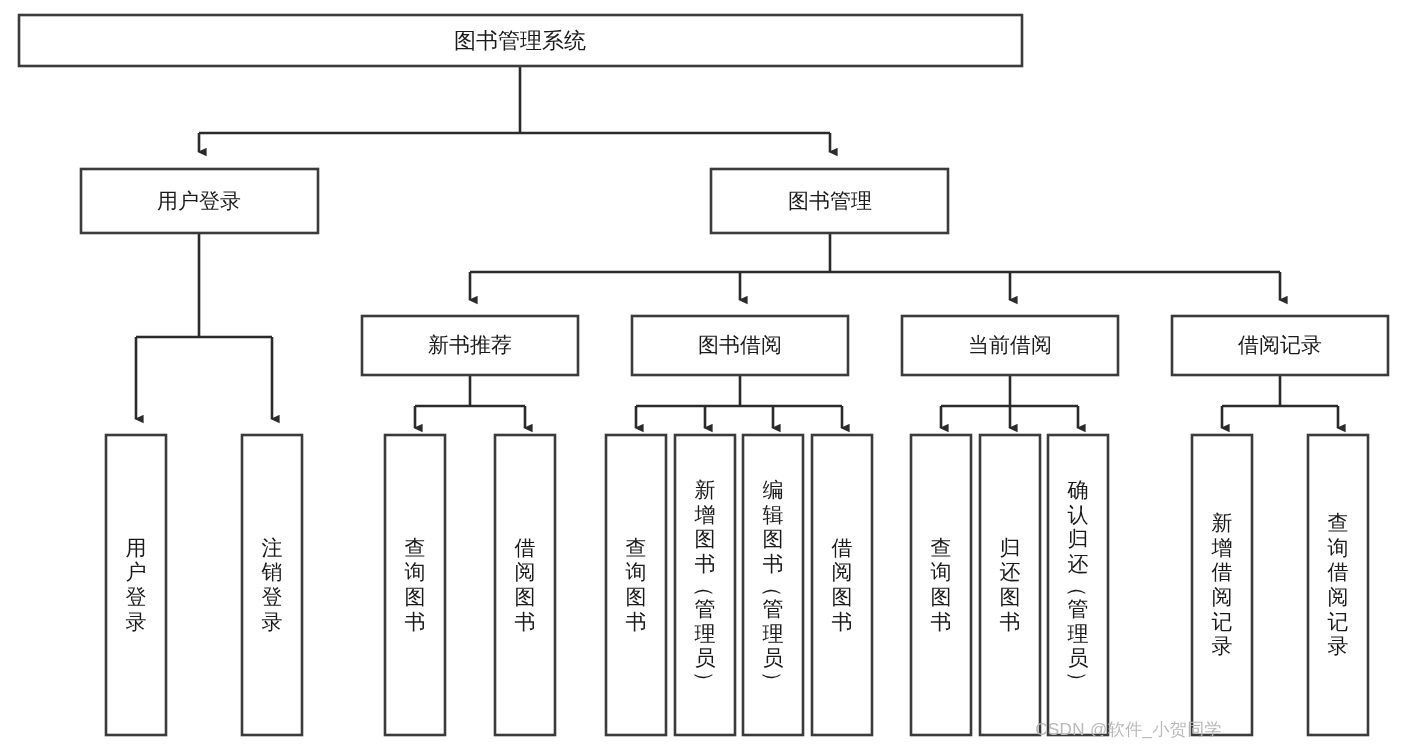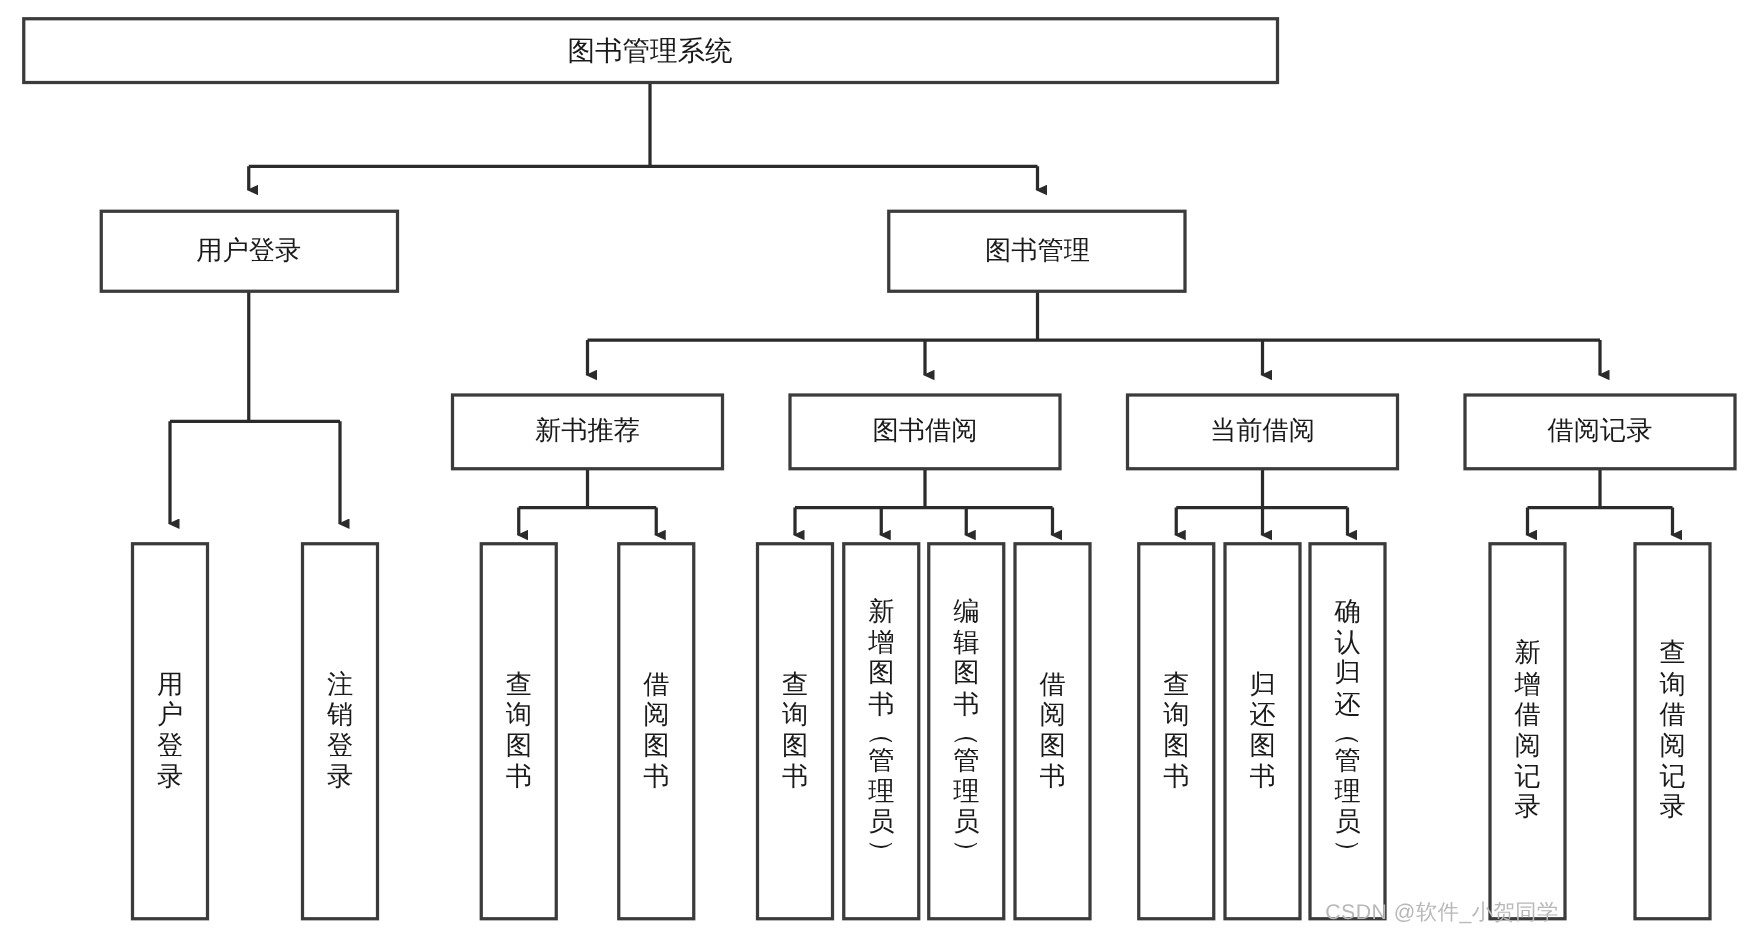--- a/index.html
+++ b/index.html
@@ -11,21 +11,20 @@
     width: 1405px;
     height: 747px;
     font-family: "Liberation Sans", "DejaVu Sans", sans-serif;
     overflow: hidden;
     position: relative;
   }
   #diagram-root {
     position: relative;
     width: 1222px;
     height: 747px;
-    padding-left: 41px;
   }
   svg.diagram-canvas {
     position: absolute;
     top: 0;
     left: 0;
     width: 1405px;
     height: 747px;
   }
   .node-box {
     fill: #ffffff;
@@ -76,21 +75,21 @@
   }
   .vlabel .rot {
     display: block;
     transform: rotate(90deg);
     transform-origin: center center;
     height: 21px;
     line-height: 21px;
   }
   .watermark {
     position: absolute;
-    right: 16px;
+    right: 0;
     bottom: 6px;
     font-family: "Liberation Sans", "DejaVu Sans", sans-serif;
     font-size: 17px;
     color: #b8b8b8;
     letter-spacing: 0.4px;
     white-space: nowrap;
     user-select: none;
   }
 </style>
 </head>

